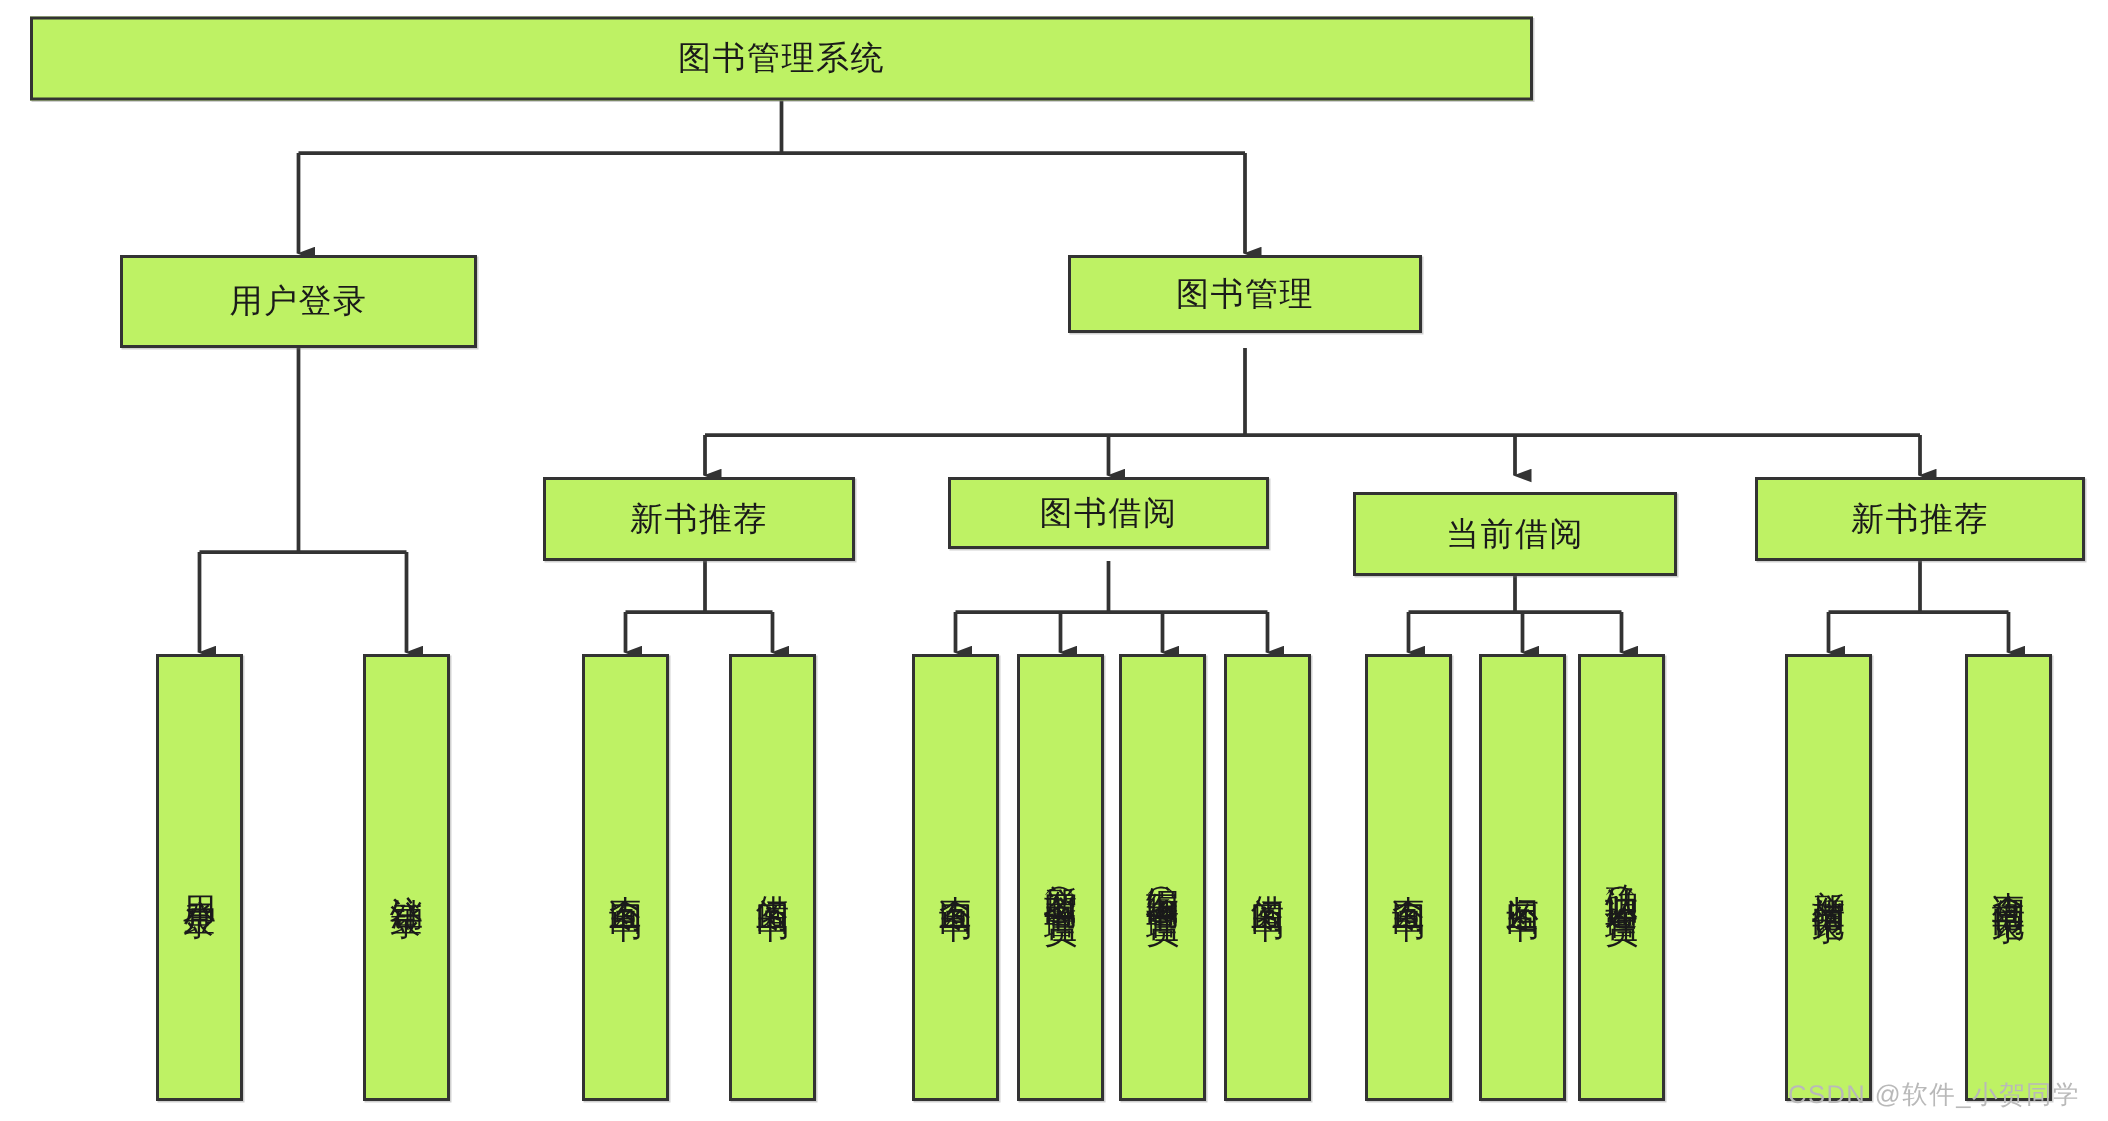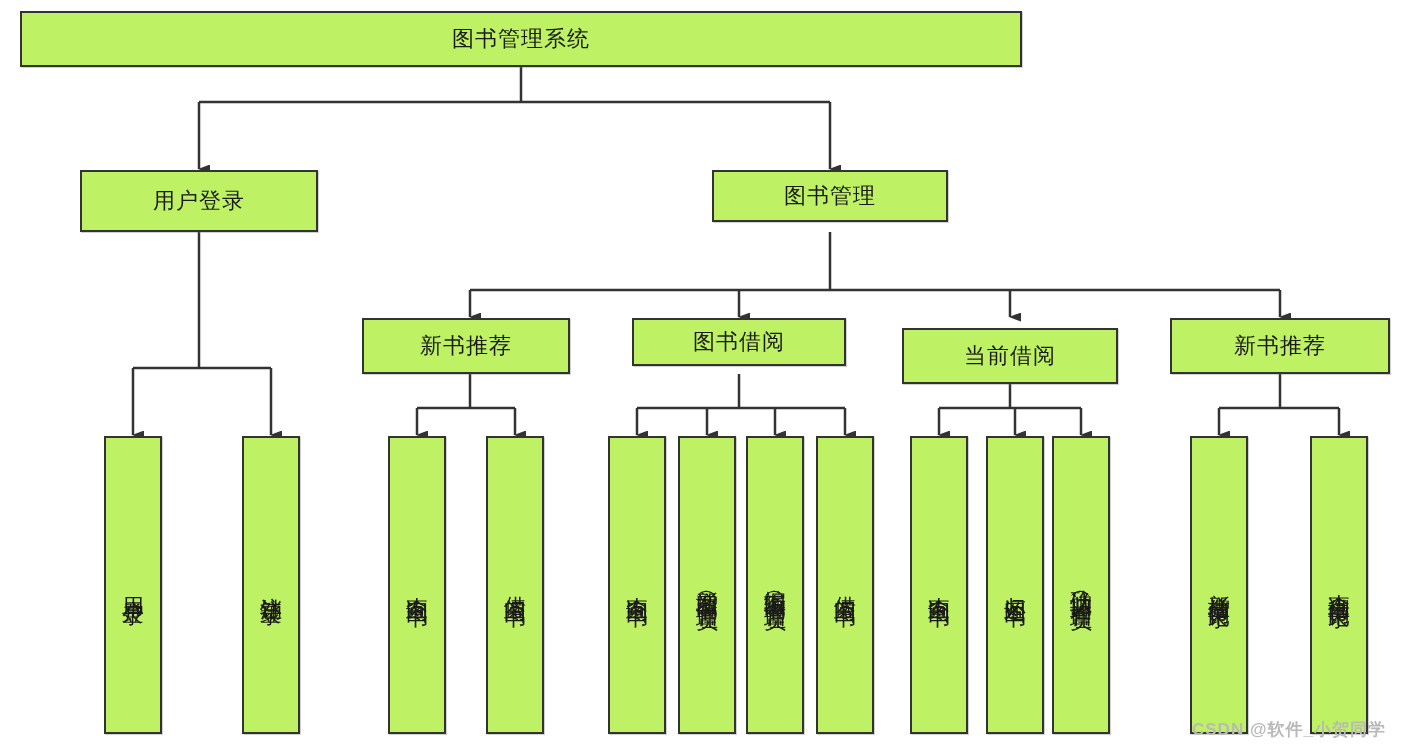--- a/index.html
+++ b/index.html
@@ -57,21 +57,20 @@
   .node .label {
     display: block;
   }
   .watermark {
     position: absolute;
     font-size: 17px;
     color: #b9b9b9;
     letter-spacing: 1px;
     white-space: nowrap;
     user-select: none;
-    font-weight: bold;
   }
 </style>
 </head>
 <body>
 
 <div id="canvas">
   <svg class="wires" id="wire-layer" viewBox="0 0 1405 747">
     <defs>
       <marker id="arrowhead" markerWidth="10" markerHeight="12" refX="4.5" refY="11" orient="auto" markerUnits="userSpaceOnUse">
         <polygon points="0,0 9,0 4.5,12" fill="#333333"></polygon>

